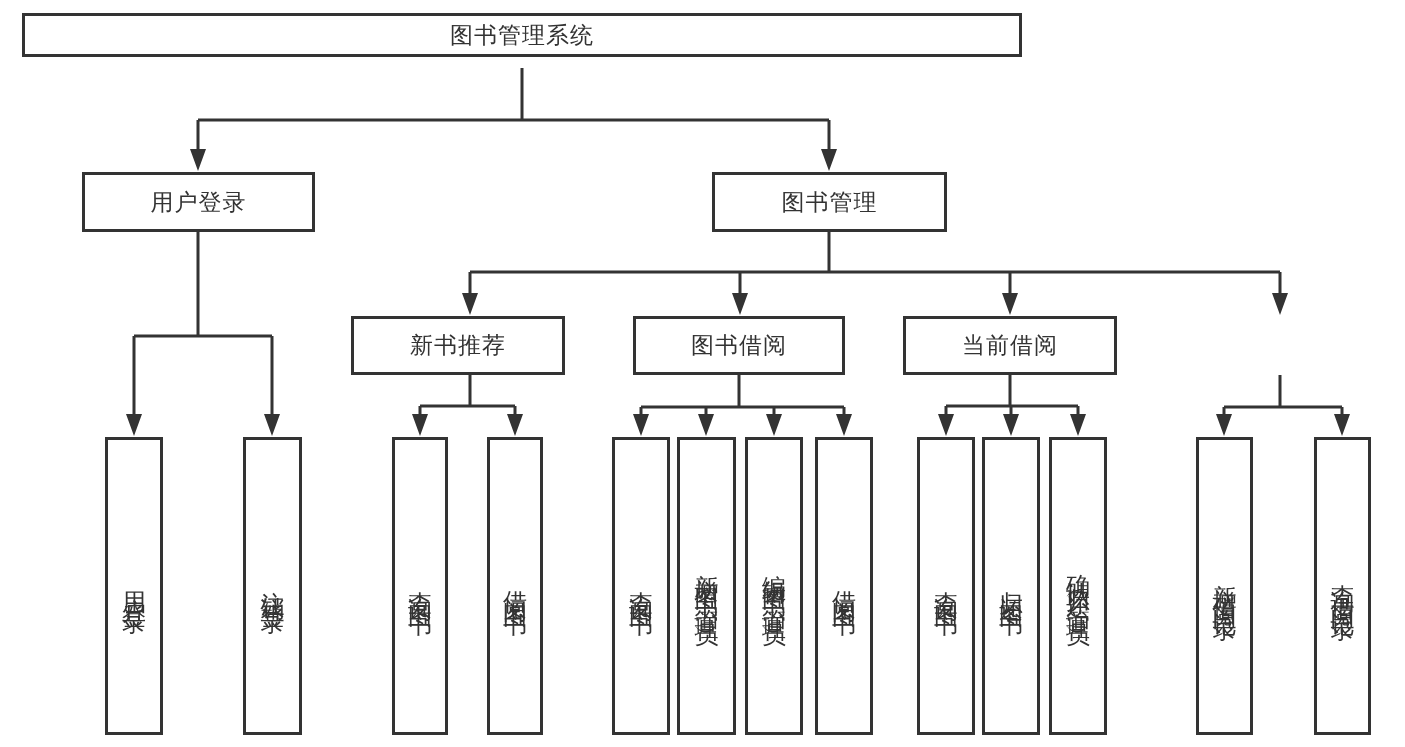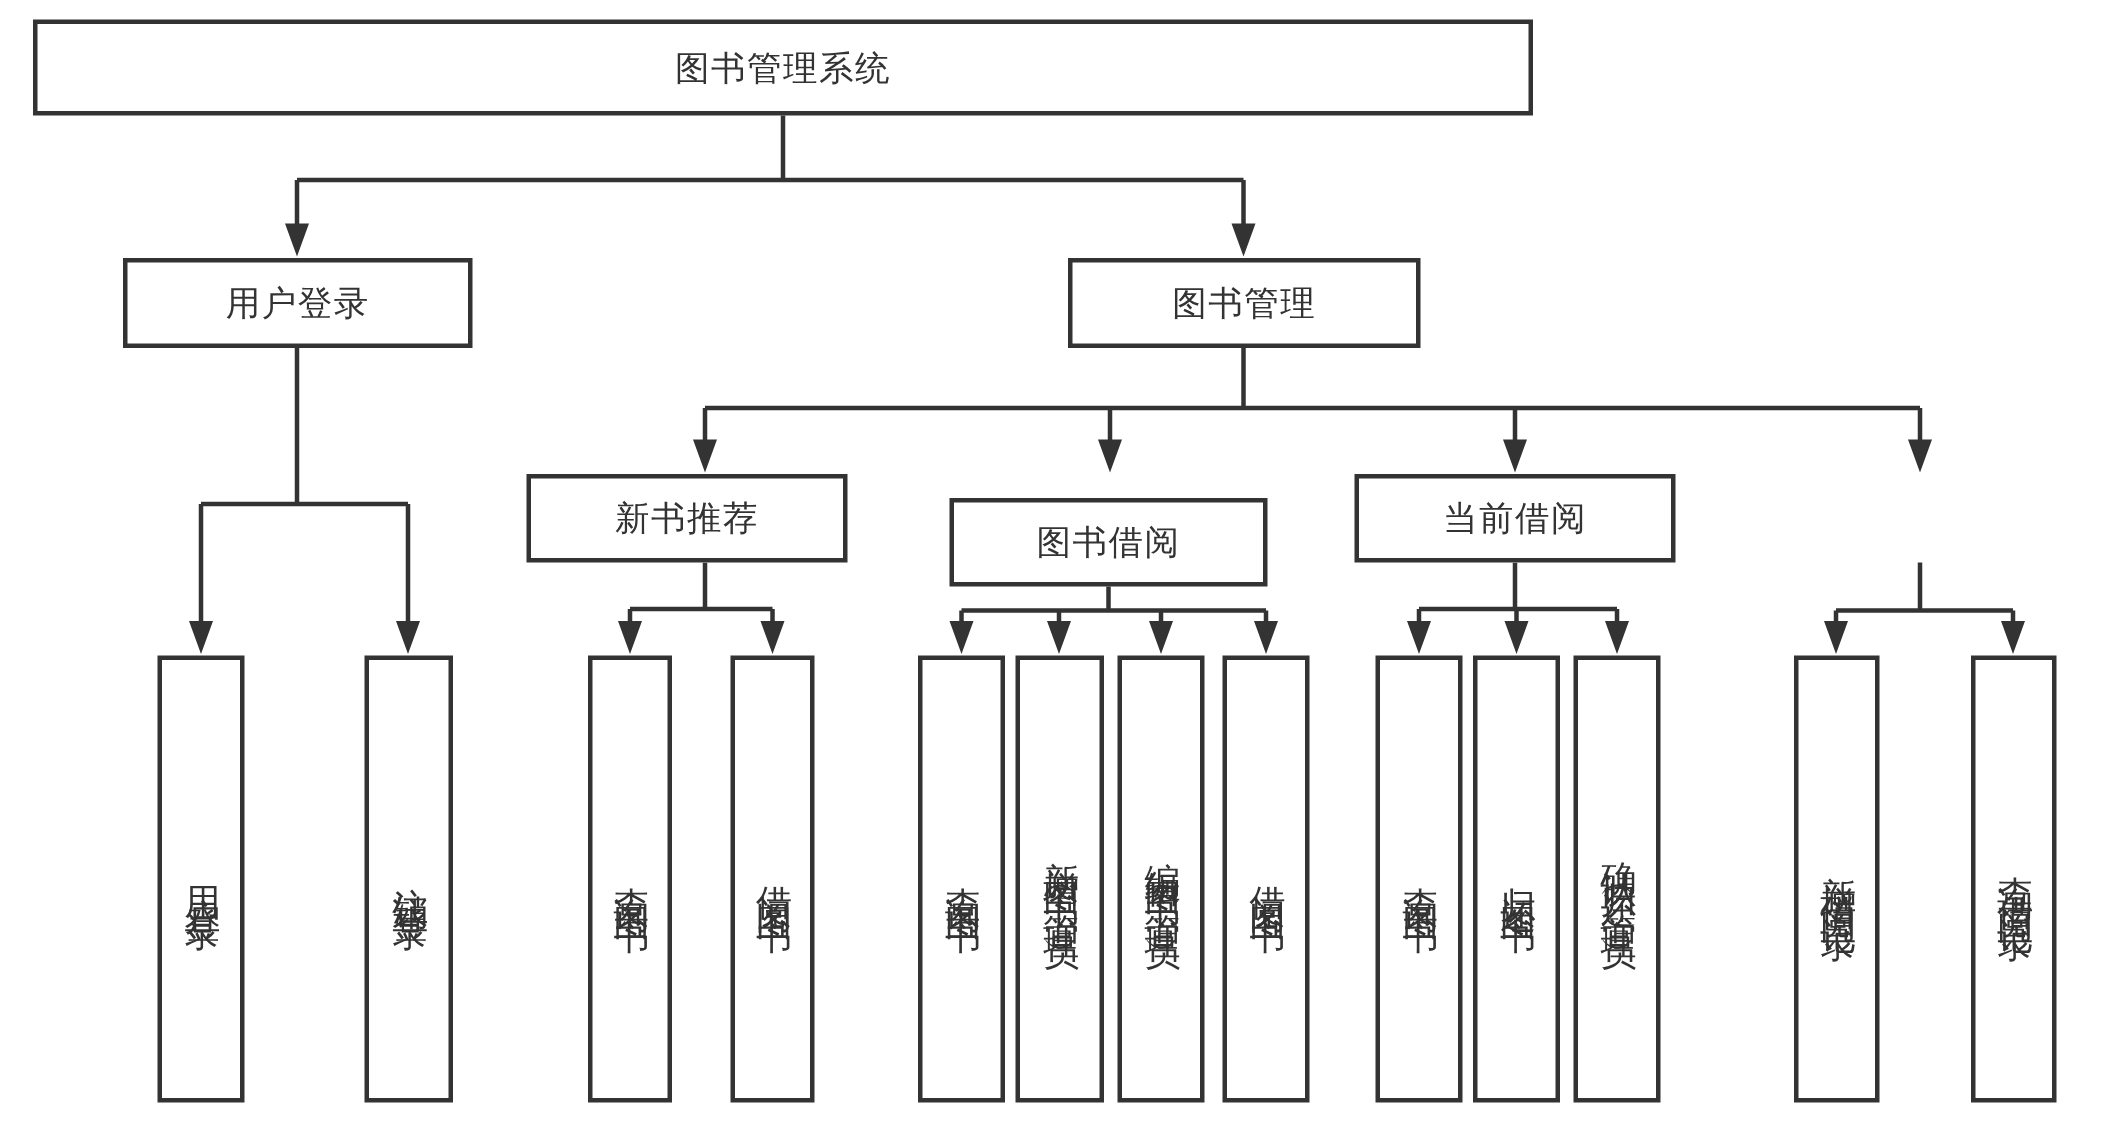--- a/index.html
+++ b/index.html
@@ -71,27 +71,27 @@
          M462 293 L478 293 L470 315 Z M732 293 L748 293 L740 315 Z
          M1002 293 L1018 293 L1010 315 Z M1272 293 L1288 293 L1280 315 Z
          M412 414 L428 414 L420 436 Z M507 414 L523 414 L515 436 Z
          M633 414 L649 414 L641 436 Z M698 414 L714 414 L706 436 Z
          M766 414 L782 414 L774 436 Z M836 414 L852 414 L844 436 Z
          M938 414 L954 414 L946 436 Z M1003 414 L1019 414 L1011 436 Z
          M1070 414 L1086 414 L1078 436 Z
          M1216 414 L1232 414 L1224 436 Z M1334 414 L1350 414 L1342 436 Z"></path>
   </svg>
 
-  <div class="node" style="left:22px; top:13px; width:1000px; height:64px;">图书管理系统</div>
+  <div class="node" style="left:22px; top:13px; width:1000px; height:44px;">图书管理系统</div>
 
   <div class="node" style="left:82px; top:172px; width:233px; height:60px;">用户登录</div>
   <div class="node" style="left:712px; top:172px; width:235px; height:60px;">图书管理</div>
 
   <div class="node" style="left:351px; top:316px; width:214px; height:59px;">新书推荐</div>
-  <div class="node" style="left:633px; top:332px; width:212px; height:59px;">图书借阅</div>
+  <div class="node" style="left:633px; top:316px; width:212px; height:59px;">图书借阅</div>
   <div class="node" style="left:903px; top:316px; width:214px; height:59px;">当前借阅</div>
 
   <div class="node leaf" style="left:105px; top:437px; width:58px; height:298px;">
     <span>用户登录</span>
   </div>
   <div class="node leaf" style="left:243px; top:437px; width:59px; height:298px;">
     <span>注销登录</span>
   </div>
 
   <div class="node leaf" style="left:392px; top:437px; width:56px; height:298px;">

